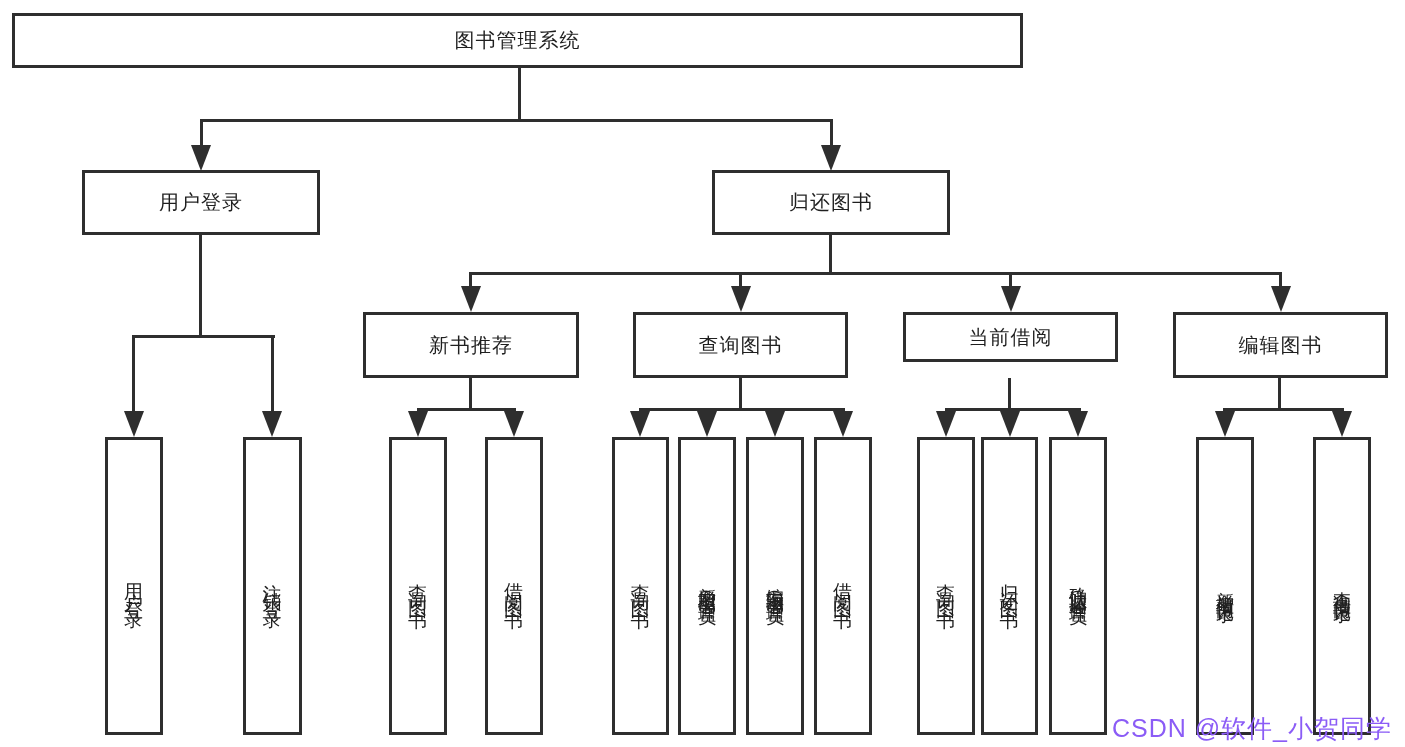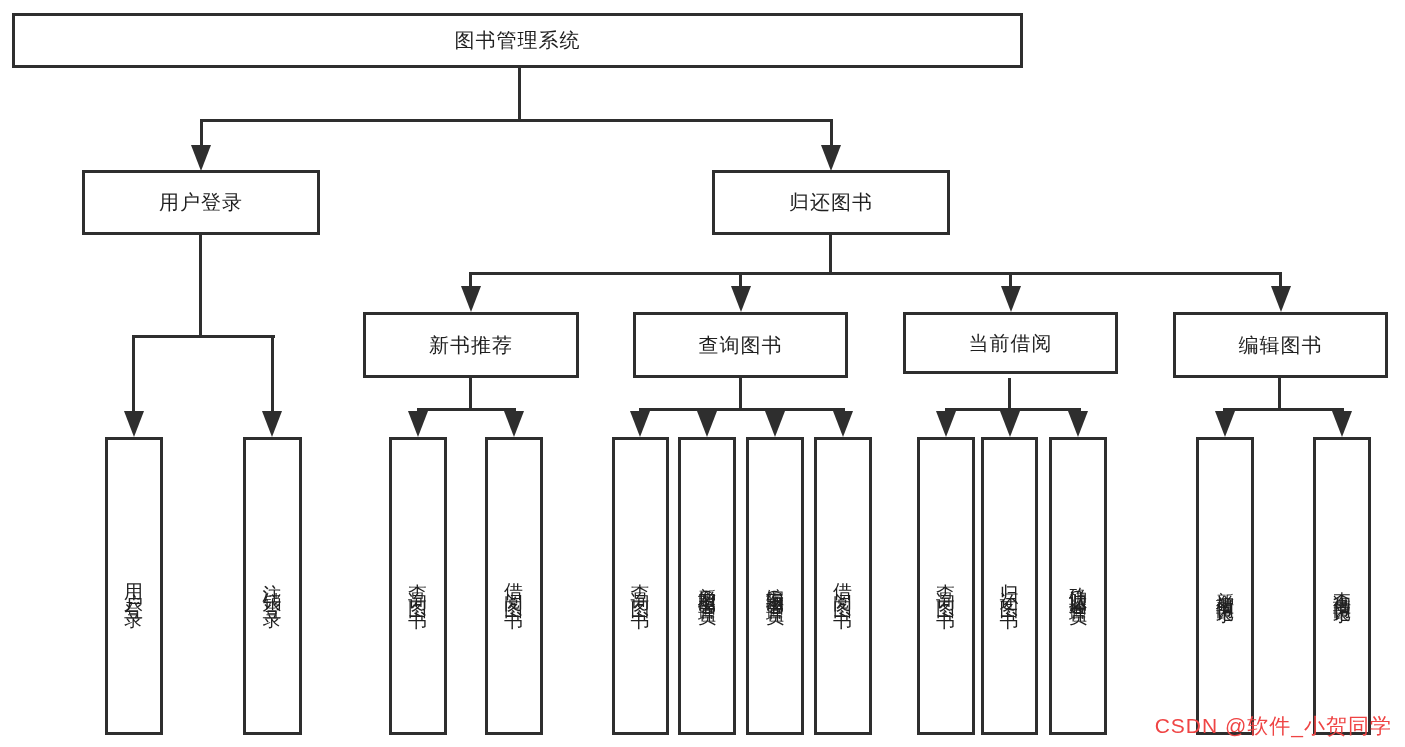--- a/index.html
+++ b/index.html
@@ -50,23 +50,23 @@
     width: 0;
     height: 0;
     border-left: 10px solid transparent;
     border-right: 10px solid transparent;
     border-top: 26px solid #2e2e2e;
   }
   .watermark {
     position: absolute;
     right: 13px;
     top: 712px;
-    font-size: 21px;
+    font-size: 25px;
     letter-spacing: 1px;
-    color: #ef4444;
+    color: #8b5cf6;
     white-space: nowrap;
   }
 </style>
 </head>
 <body>
 
 <div class="canvas">
 
   <div class="node h-node" style="left:12px; top:13px; width:1011px; height:55px;">图书管理系统</div>
 
@@ -93,21 +93,21 @@
   <div class="arrow-down" style="left:461px; top:286px;"></div>
   <div class="line" style="left:739px; top:272px; width:3px; height:16px;"></div>
   <div class="arrow-down" style="left:731px; top:286px;"></div>
   <div class="line" style="left:1009px; top:272px; width:3px; height:16px;"></div>
   <div class="arrow-down" style="left:1001px; top:286px;"></div>
   <div class="line" style="left:1279px; top:272px; width:3px; height:16px;"></div>
   <div class="arrow-down" style="left:1271px; top:286px;"></div>
 
   <div class="node h-node" style="left:363px; top:312px; width:216px; height:66px;">新书推荐</div>
   <div class="node h-node" style="left:633px; top:312px; width:215px; height:66px;">查询图书</div>
-  <div class="node h-node" style="left:903px; top:312px; width:215px; height:62px;">当前借阅</div>
+  <div class="node h-node" style="left:903px; top:312px; width:215px; height:50px;">当前借阅</div>
   <div class="node h-node" style="left:1173px; top:312px; width:215px; height:66px;">编辑图书</div>
 
   <div class="line" style="left:469px; top:378px; width:3px; height:32px;"></div>
   <div class="line" style="left:417px; top:408px; width:99px; height:3px;"></div>
   <div class="arrow-down" style="left:408px; top:411px;"></div>
   <div class="arrow-down" style="left:504px; top:411px;"></div>
 
   <div class="line" style="left:739px; top:378px; width:3px; height:32px;"></div>
   <div class="line" style="left:639px; top:408px; width:206px; height:3px;"></div>
   <div class="arrow-down" style="left:630px; top:411px;"></div>

